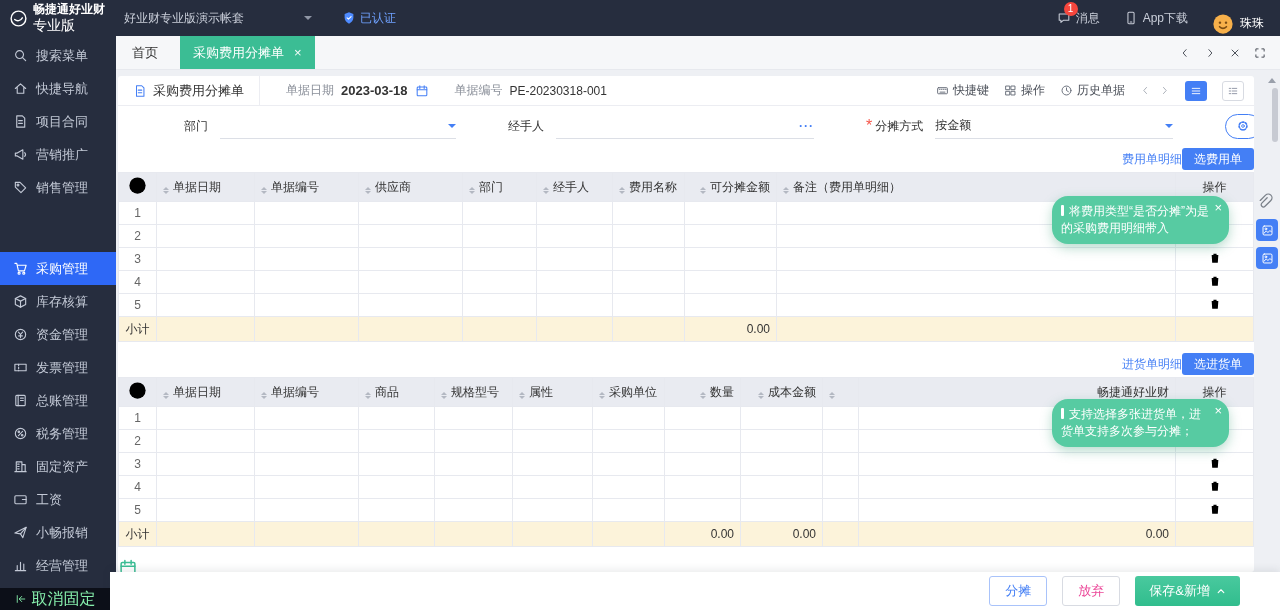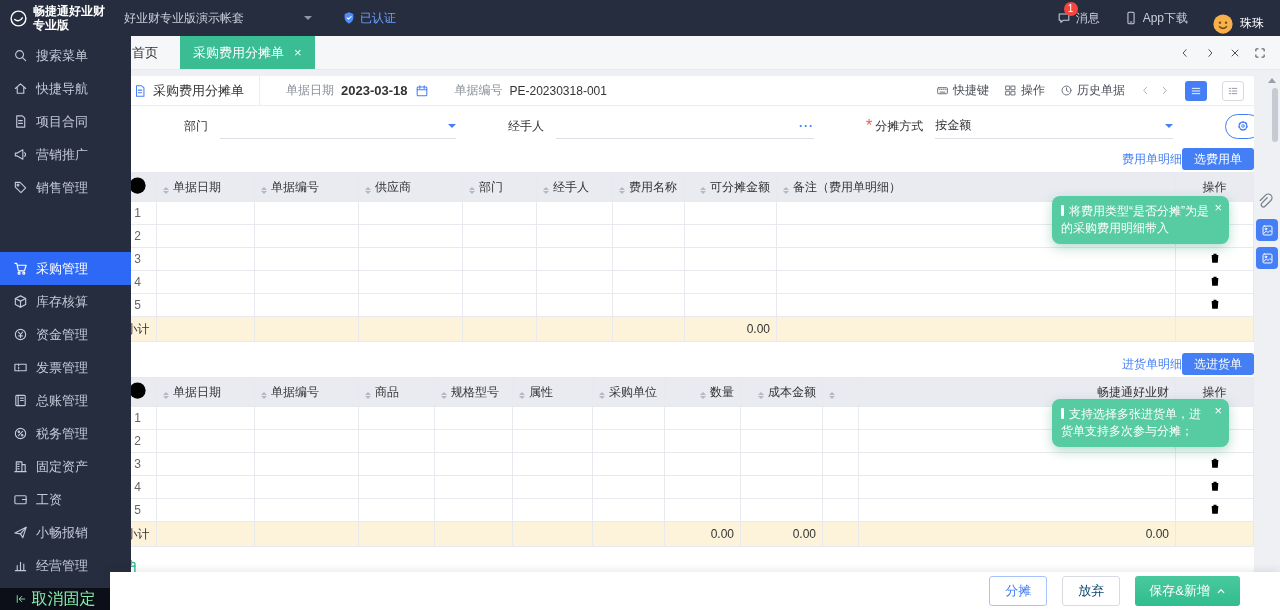--- a/index.html
+++ b/index.html
@@ -6,33 +6,33 @@
 html,body{width:1280px;height:610px;}
 body{position:relative;overflow:hidden;font-family:"Liberation Sans","DejaVu Sans",sans-serif;background:#eef0f4;}
 .ic{display:inline-flex;align-items:center;justify-content:center;flex:none;}
 .ic svg{width:100%;height:100%;fill:none;stroke:currentColor;stroke-width:1.2;stroke-linecap:round;stroke-linejoin:round;}
 
 .topbar{position:absolute;top:0;left:0;width:100%;height:36px;background:#262d3e;display:flex;align-items:center;z-index:40;color:#c9ced9;font-size:12px;}
 .logo{width:110px;display:flex;align-items:center;gap:5px;padding-left:9px;flex:none;}
 .logo .ic{width:19px;height:19px;color:#fff;}
 .logo-tx{display:flex;flex-direction:column;line-height:1.2;color:#fff;}
 .logo-tx b{font-size:12px;}
-.logo-tx i{font-style:normal;font-size:12px;font-weight:bold;}
+.logo-tx i{font-style:normal;font-size:14px;}
 .acct{display:flex;align-items:center;justify-content:space-between;width:188px;margin-left:14px;cursor:pointer;}
 .caret-dn{width:0;height:0;border:4px solid transparent;border-top-color:#8f96a5;margin-top:4px;}
 .verified{display:flex;align-items:center;gap:4px;margin-left:30px;color:#6fa1ff;}
 .verified .ic{width:14px;height:14px;}
 .tb-right{margin-left:auto;display:flex;align-items:center;gap:24px;padding-right:16px;}
 .tb-item{display:flex;align-items:center;gap:5px;cursor:pointer;position:relative;}
 .tb-item .ic{width:14px;height:14px;}
 .badge{position:absolute;top:-8px;left:7px;background:#f5463d;color:#fff;border-radius:8px;min-width:14px;height:14px;font-size:10px;line-height:14px;text-align:center;padding:0 3px;}
 .tb-user{display:flex;align-items:center;gap:6px;color:#fff;cursor:pointer;margin-top:11px;}
 .avatar{width:22px;height:22px;}
 
-.sidebar{position:absolute;top:36px;left:0;width:131px;bottom:0;background:#262d3e;z-index:30;padding-top:3px;overflow:hidden;}
+.sidebar{position:absolute;top:36px;left:0;width:116px;bottom:0;background:#262d3e;z-index:30;padding-top:3px;overflow:hidden;}
 .sb-item{height:33px;display:flex;align-items:center;gap:8px;padding-left:13px;color:#c3c9d6;font-size:13px;cursor:pointer;white-space:nowrap;}
 .sb-item .ic{width:15px;height:15px;}
 .sb-item.active{background:#2e68f6;color:#fff;margin-top:48px;}
 .pin{position:absolute;left:0;bottom:0;width:110px;height:22px;background:#0c0f18;color:#86efac;display:flex;align-items:center;justify-content:center;gap:5px;font-size:16px;z-index:45;cursor:pointer;}
 .pin .ic{width:12px;height:12px;}
 
 .main{position:absolute;top:36px;left:110px;right:0;bottom:0;}
 .tabbar{height:34px;background:#f6f7f9;border-bottom:1px solid #e7e9ee;display:flex;align-items:stretch;}
 .tab-home{display:flex;align-items:center;padding:0 22px;font-size:13px;color:#333;cursor:pointer;}
 .tab-active{display:flex;align-items:center;gap:10px;padding:0 13px;background:#3bbd94;color:#fff;font-size:13px;cursor:pointer;}
@@ -84,25 +84,25 @@
 .sort i{display:block;width:0;height:0;border:3px solid transparent;}
 .sort .u{border-bottom-color:#b3b8c2;border-top-width:0;margin-bottom:1px;}
 .sort .d{border-top-color:#b3b8c2;border-bottom-width:0;}
 .tbl-gap{height:9px;}
 .partial-cal{margin-top:11px;color:#3bbd94;}
 .partial-cal .ic{width:20px;height:20px;}
 
 .footer{position:absolute;left:110px;right:0;bottom:0;height:38px;background:#fff;box-shadow:0 -2px 8px rgba(40,46,62,.10);display:flex;align-items:center;justify-content:flex-end;gap:15px;padding-right:40px;z-index:35;}
 .btn{height:30px;border-radius:3px;font-size:13px;cursor:pointer;display:inline-flex;align-items:center;justify-content:center;}
 .btn-alloc{width:58px;background:#fff;border:1px solid #a9c3fa;color:#447ff5;}
-.btn-discard{width:58px;background:#fff;border:1px solid #d8dbe2;color:#0c4a6e;}
+.btn-discard{width:58px;background:#fff;border:1px solid #d8dbe2;color:#ec4899;}
 .btn-save{min-width:100px;background:linear-gradient(180deg,#49c99e,#31bd8d);border:none;color:#fff;gap:6px;padding:0 14px;}
 .btn-save .ic{width:10px;height:10px;}
 
-.gtip{position:absolute;z-index:60;width:177px;background:#57cba2;border-radius:8px;color:#fff;font-size:12px;line-height:17px;padding:7px 20px 7px 9px;box-shadow:0 4px 12px rgba(47,151,113,.35);}
+.gtip{position:absolute;z-index:60;width:177px;background:#57cba2;border-radius:16px;color:#fff;font-size:12px;line-height:17px;padding:7px 20px 7px 9px;box-shadow:0 4px 12px rgba(47,151,113,.35);}
 .gtip .bar{display:inline-block;width:3px;height:11px;background:#fff;border-radius:1px;margin-right:5px;vertical-align:-1px;}
 .gtip .x{position:absolute;top:5px;right:7px;font-size:13px;cursor:pointer;line-height:1;}
 .tip1{left:1052px;top:196px;}
 .tip2{left:1052px;top:399px;}
 .rail-clip{position:absolute;right:7px;top:193px;width:17px;height:17px;color:#7a8089;z-index:36;cursor:pointer;}
 .rail-btn{position:absolute;right:2px;width:22px;height:22px;background:#447ff5;border-radius:4px;color:#fff;display:flex;align-items:center;justify-content:center;z-index:36;cursor:pointer;}
 .rail-btn .ic{width:13px;height:13px;}
 .rb1{top:219px;}.rb2{top:247px;}
 .scroll-up{position:absolute;right:4px;top:74px;width:0;height:0;border:4px solid transparent;border-bottom:5px solid #9aa0ab;z-index:36;}
 .scroll-thumb{position:absolute;right:2px;top:88px;width:6px;height:54px;background:#c7cad2;border-radius:3px;z-index:36;cursor:grab;}

